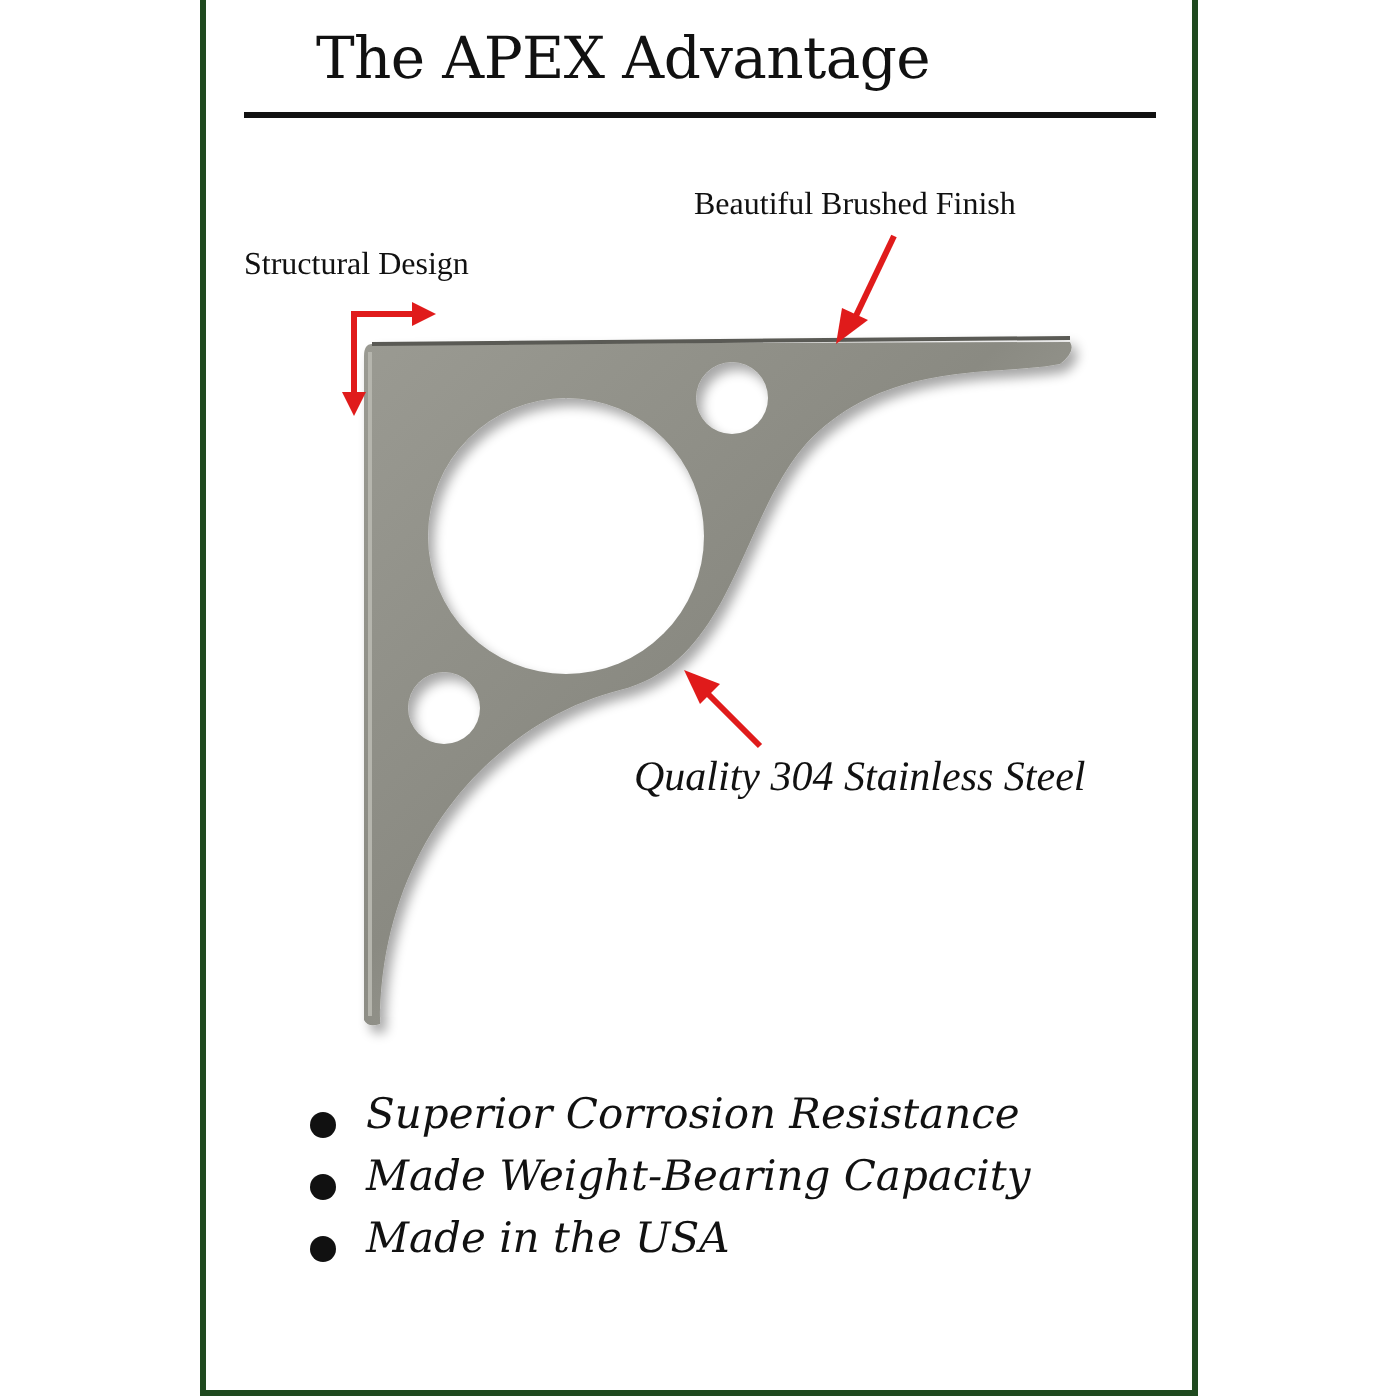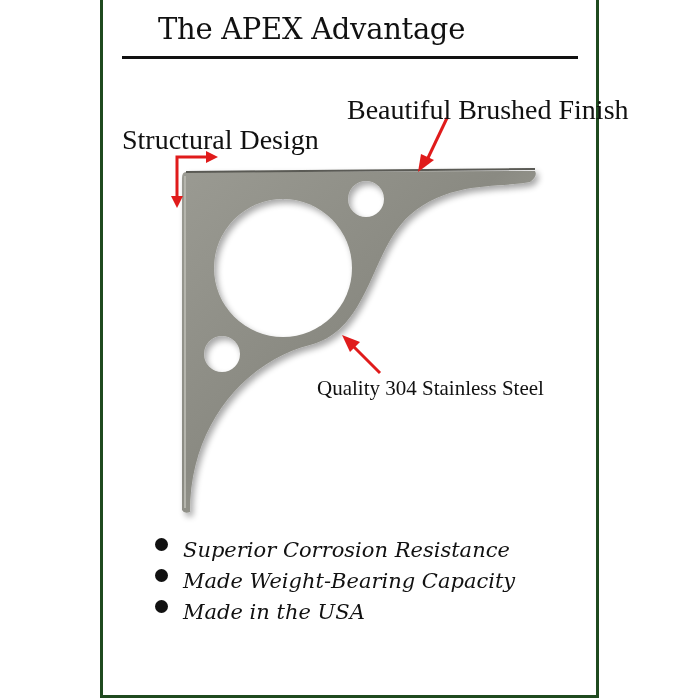--- a/index.html
+++ b/index.html
@@ -11,31 +11,31 @@
     .title {
       position: absolute; left: 100px; width: 423px; top: 12px; text-align: center;
       font-family: "DejaVu Serif", "Liberation Serif", serif; font-size: 29px; color: #111;
       letter-spacing: -0.3px;
     }
     .rule {
       position: absolute; left: 122px; width: 456px; top: 56px; height: 3px; background: #111;
     }
     .label {
       position: absolute; font-family: "Liberation Serif", "DejaVu Serif", serif;
-      font-size: 28px; color: #111; white-space: nowrap;
+      font-size: 16px; color: #111; white-space: nowrap;
     }
     #lbl-sym { left: 122px; top: 124px; }
     #lbl-fin { left: 347px; top: 94px; }
-    #lbl-steel { left: 317px; top: 376px; font-size: 21px; }
+    #lbl-steel { left: 317px; top: 376px; font-size: 21px; font-style: italic; }
     svg.art { position: absolute; left: 0; top: 0; width: 700px; height: 700px; }
     .bullets {
       position: absolute; left: 152px; top: 538px; margin: 0; padding: 0; list-style: none;
     }
     .bullets li {
-      display: flex; align-items: flex-start; height: 31px;
+      display: flex; align-items: flex-end; height: 31px;
       font-family: "DejaVu Serif", serif; font-style: italic; font-size: 21px; color: #111;
     }
     .dot {
       display: inline-block; width: 13px; height: 13px; border-radius: 50%;
       background: #111; margin-right: 15px; margin-left: 3px;
     }
   </style>
 </head>
 <body>
 

